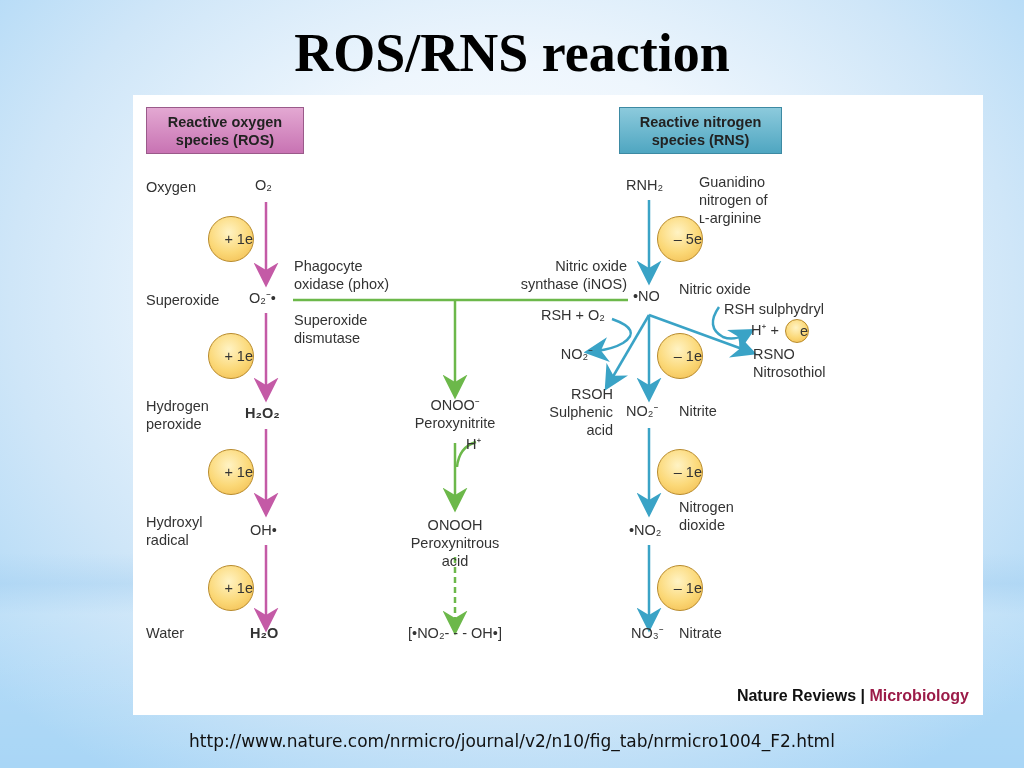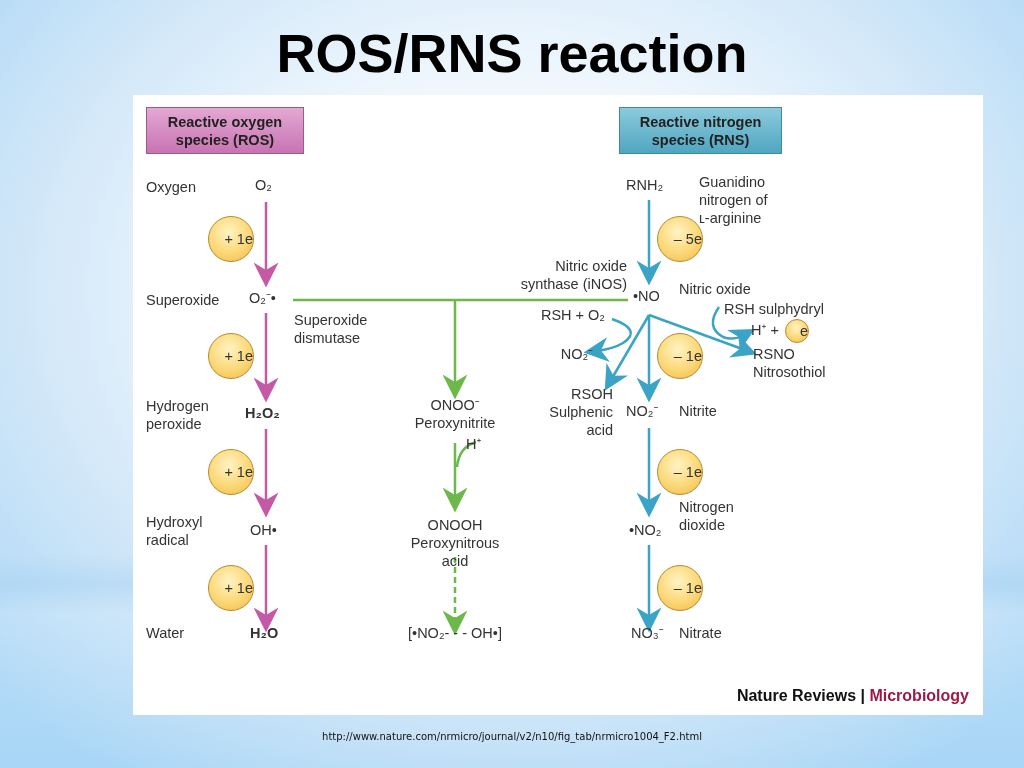--- a/index.html
+++ b/index.html
@@ -5,29 +5,29 @@
   html, body { margin:0; padding:0; }
   body {
     width:1024px; height:768px; overflow:hidden; position:relative;
     background:
       linear-gradient(180deg, rgba(255,255,255,0) 0%, rgba(255,255,255,0) 72%, rgba(160,205,240,0.35) 76%, rgba(255,255,255,0.15) 80%, rgba(255,255,255,0) 100%),
       radial-gradient(ellipse 70% 75% at 50% 38%, #ffffff 0%, #eef6fd 40%, #cfe6f8 70%, #a9d6f6 100%);
     font-family: "Liberation Sans", sans-serif;
   }
   .title {
     position:absolute; left:0; width:1024px; top:22px; text-align:center;
-    font-family:Liberation Sans, sans-serif; font-weight:bold; font-size:54px; color:#000;
+    font-family:Liberation Serif, serif; font-weight:bold; font-size:54px; color:#000;
     letter-spacing:0px;
   }
   .figure {
     position:absolute; left:133px; top:95px; width:850px; height:620px; background:#fff;
   }
   .footer-url {
     position:absolute; left:0; width:1024px; top:731px; text-align:center;
-    font-family:"DejaVu Sans", sans-serif; font-size:10px; color:#111;
+    font-family:"DejaVu Sans", sans-serif; font-size:17px; color:#111;
   }
   .lbl { position:absolute; font-size:14.5px; color:#333; line-height:18px; white-space:nowrap; }
   .lbl.r { text-align:right; }
   .lbl.c { text-align:center; }
   .hdr {
     position:absolute; font-weight:bold; font-size:14.5px; line-height:18px; text-align:center;
     color:#222; box-sizing:border-box; padding-top:5px;
   }
   .hdr.ros { background:linear-gradient(180deg,#e3a8d2,#c873b3); border:1px solid #9a5a8a; }
   .hdr.rns { background:linear-gradient(180deg,#8ccadc,#4fa6c1); border:1px solid #3d8aa3; }
@@ -116,20 +116,24 @@
   </div>
   <div class="lbl" style="left:117px; top:426px;">OH•</div>
   <div class="lbl" style="left:13px; top:529px;">Water</div>
   <div class="lbl" style="left:117px; top:529px;font-weight:bold;">H₂O</div>
 
   <div class="badge" style="left:75px; top:121px;">+ 1e</div>
   <div class="badge" style="left:75px; top:238px;">+ 1e</div>
   <div class="badge" style="left:75px; top:354px;">+ 1e</div>
   <div class="badge" style="left:75px; top:470px;">+ 1e</div>
 
+  <div class="lbl" style="left:161px; top:162px;">
+    <div>Phagocyte</div>
+    <div>oxidase (phox)</div>
+  </div>
   <div class="lbl" style="left:161px; top:216px;">
     <div>Superoxide</div>
     <div>dismutase</div>
   </div>
   <div class="lbl r" style="left:360px; top:162px; width:134px;">
     <div>Nitric oxide</div>
     <div>synthase (iNOS)</div>
   </div>
   <div class="lbl c" style="left:262px; top:301px; width:120px;">
     <div>ONOO⁻</div>

